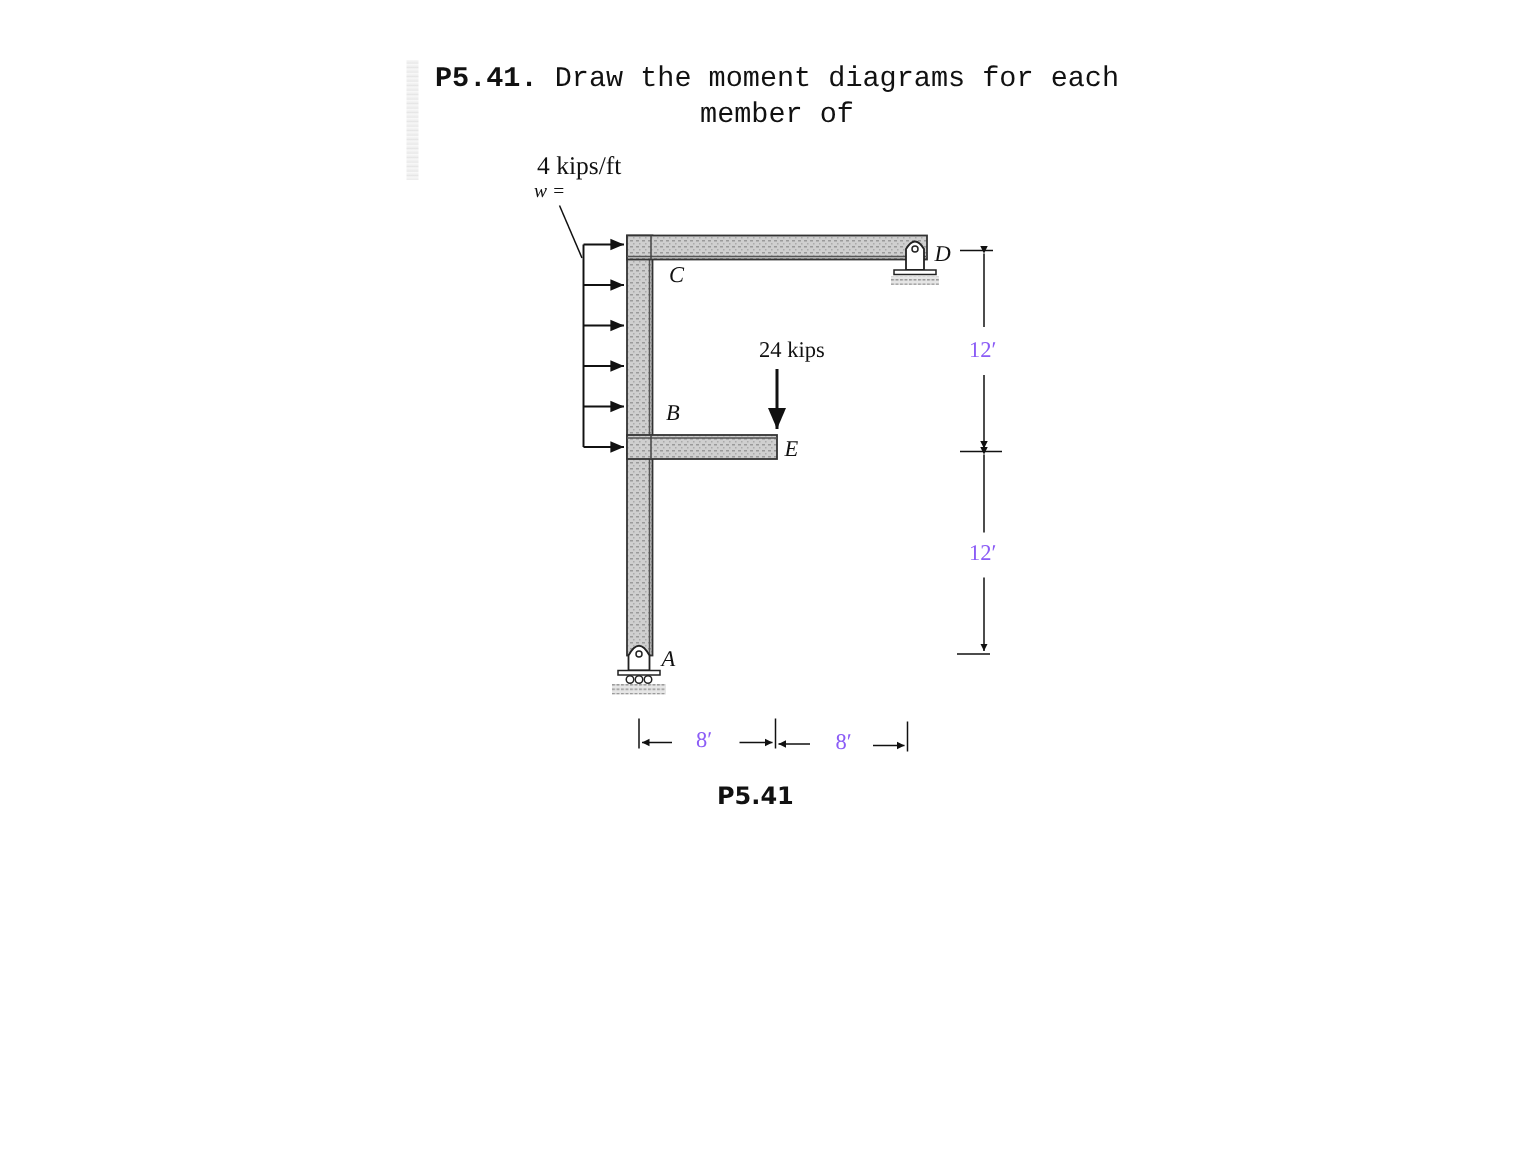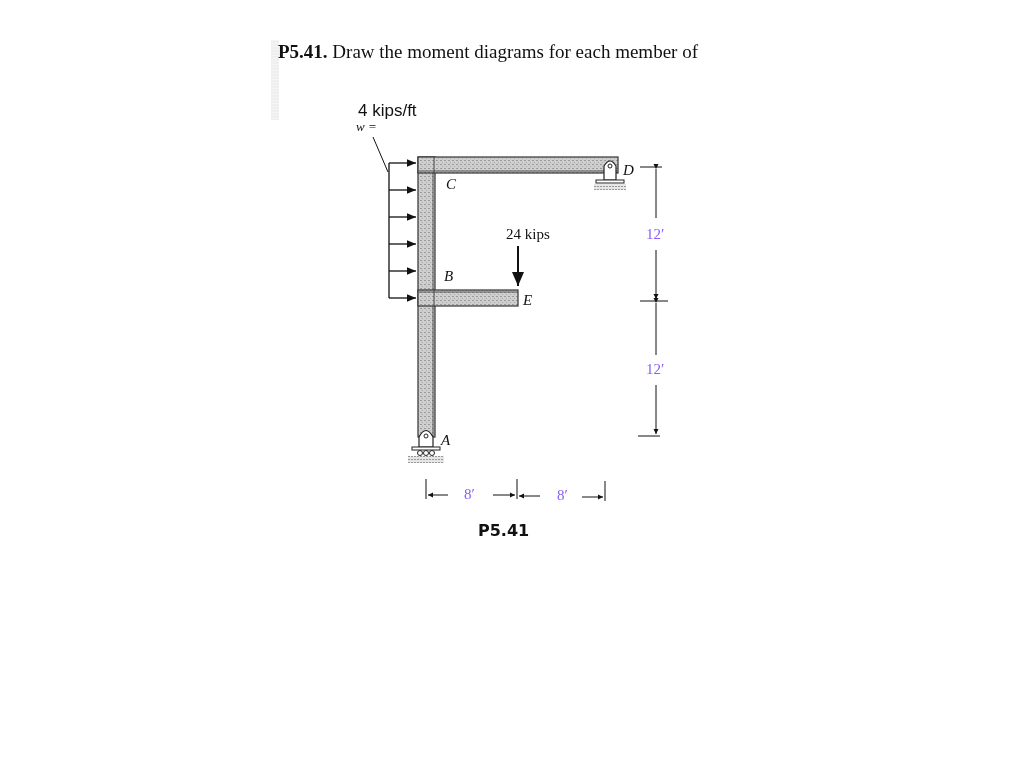--- a/index.html
+++ b/index.html
@@ -1,30 +1,30 @@
 <!DOCTYPE html>
 <html><head>
   <meta charset="utf-8">
   <style>
     html, body { margin: 0; padding: 0; background: #ffffff; }
     body { width: 1024px; height: 774px; position: relative; overflow: hidden; }
     .problem-text {
       position: absolute; left: 278px; top: 40px; width: 480px;
-      font-family: Liberation Serif, serif; font-size: 19px; line-height: 24px; color: #111;
+      font-family: Liberation Mono, monospace; font-size: 19px; line-height: 24px; color: #111; text-align: center;
     }
     .problem-text .pnum { font-weight: bold; }
     .problem-text i { font-style: italic; }
     .edge-scan {
       position: absolute; left: 271px; top: 40px; width: 8px; height: 80px;
       background: repeating-linear-gradient(0deg, #e2e2e2 0px, #f4f4f4 2px, #dcdcdc 3px);
       opacity: 0.7;
     }
     .load-label {
       position: absolute; left: 358px; top: 101px;
-      font-family: Liberation Sans, sans-serif; font-size: 17px; color: #111;
+      font-family: Liberation Serif, serif; font-size: 17px; color: #111;
     }
     .w-label {
       position: absolute; left: 356px; top: 119px;
       font-family: "Liberation Serif", serif; font-size: 13px; font-style: italic; color: #111;
     }
     .lbl {
       position: absolute; font-family: "Liberation Serif", serif; font-style: italic;
       font-size: 15px; color: #111;
     }
     .dim {

